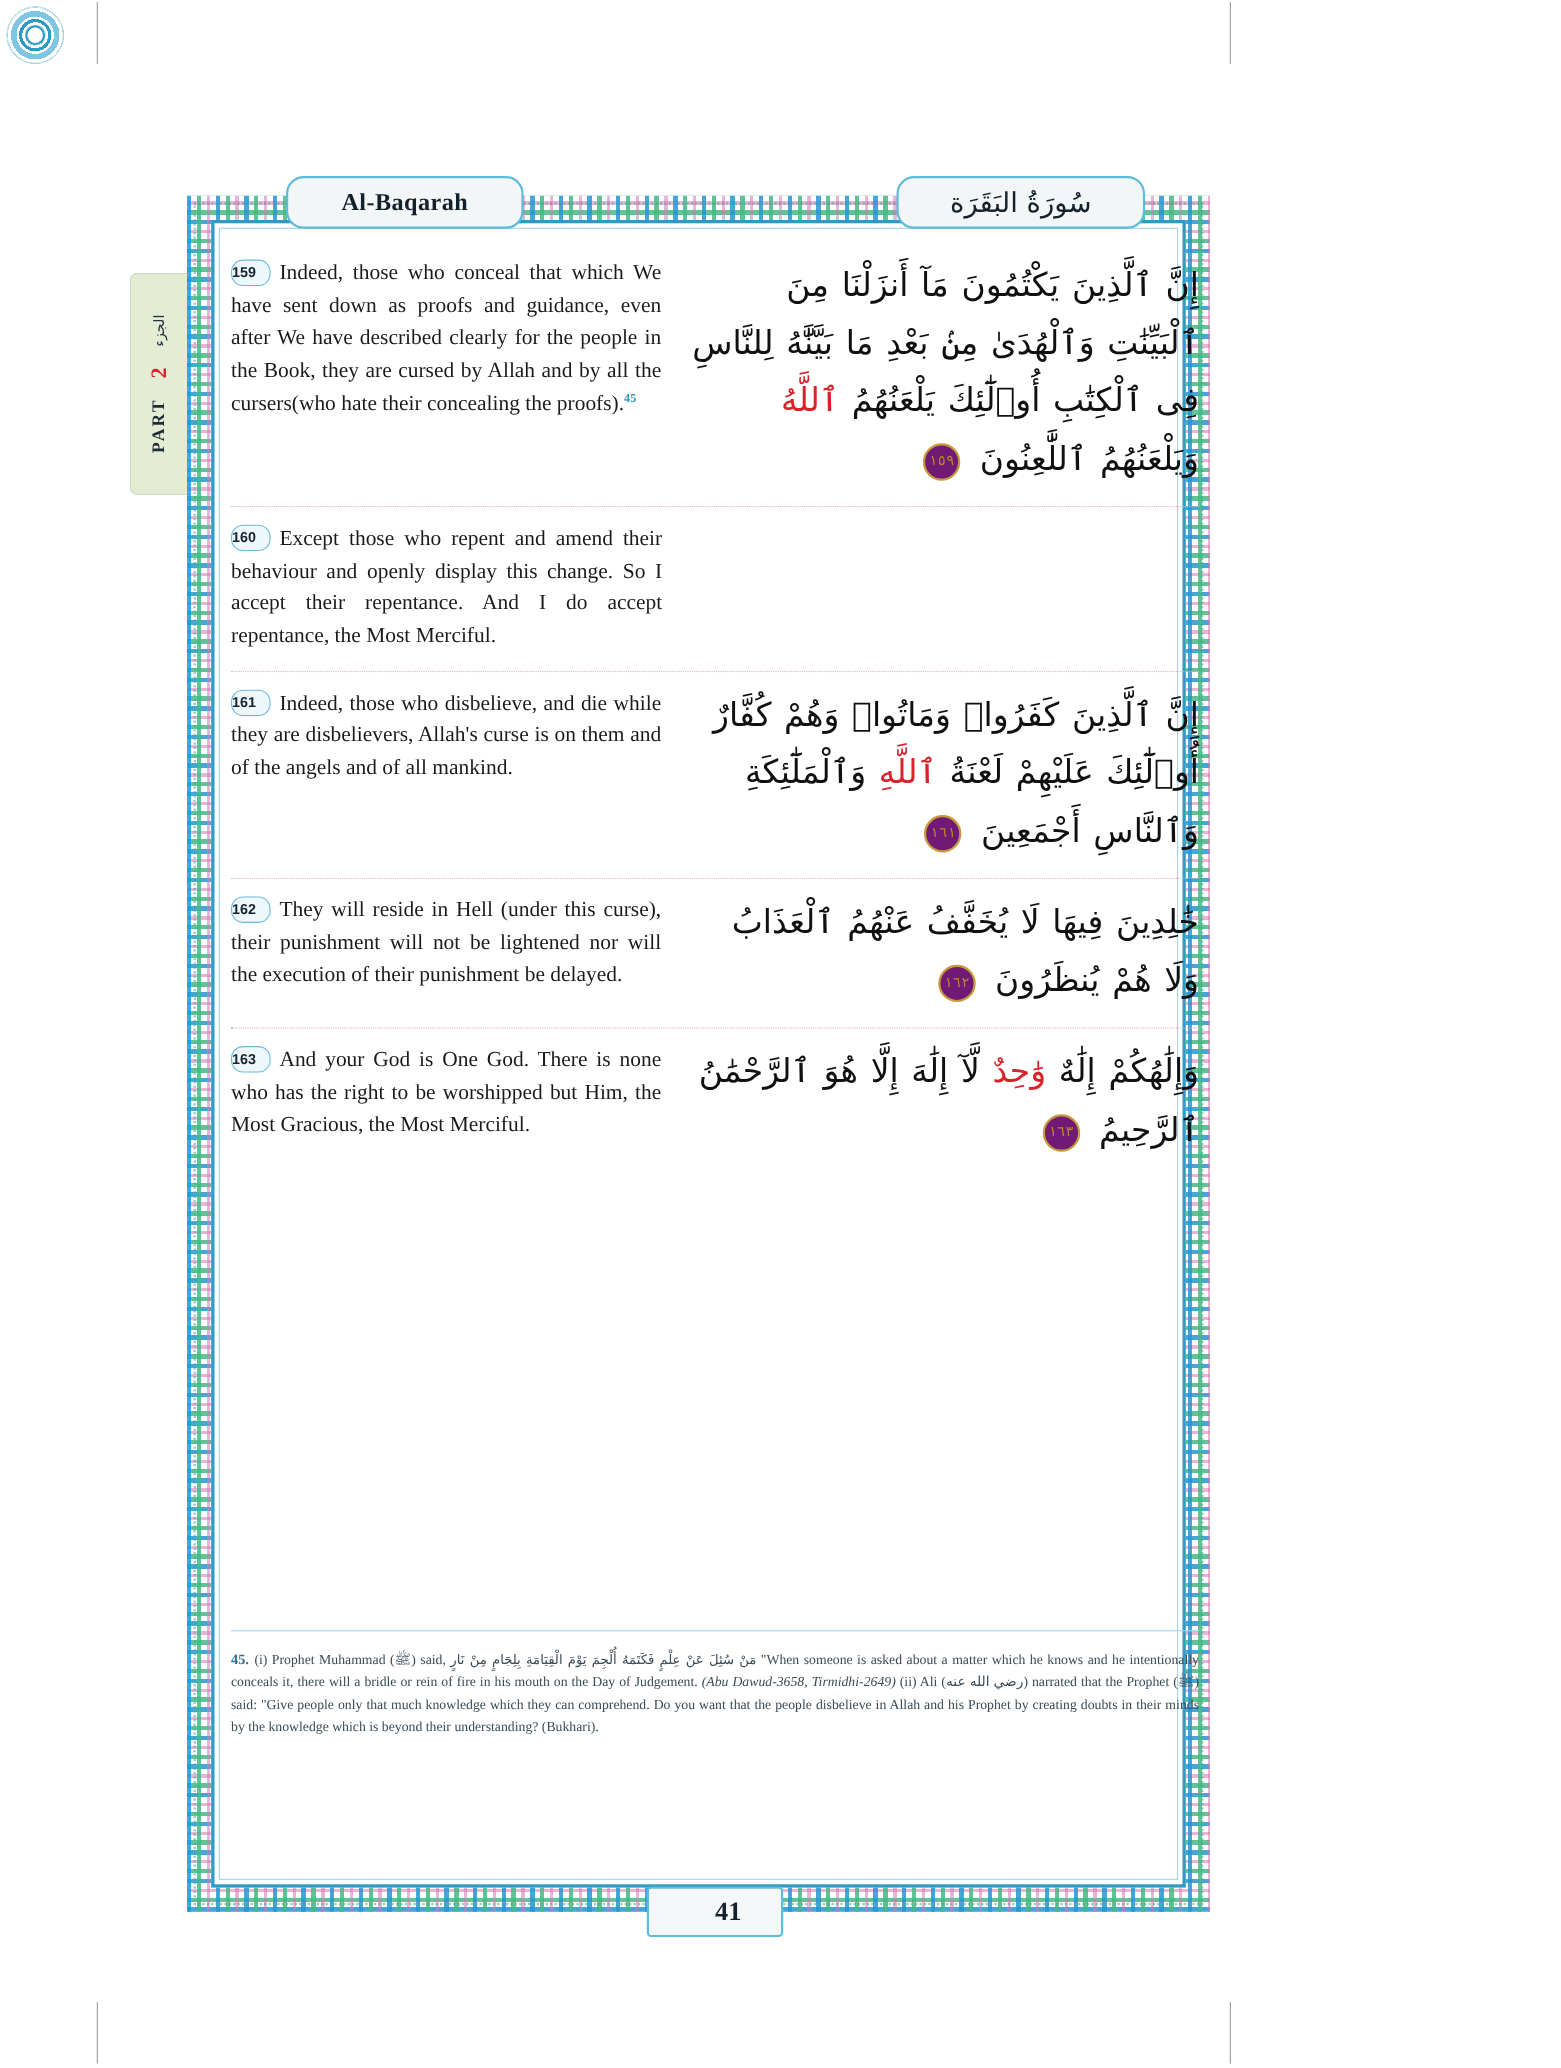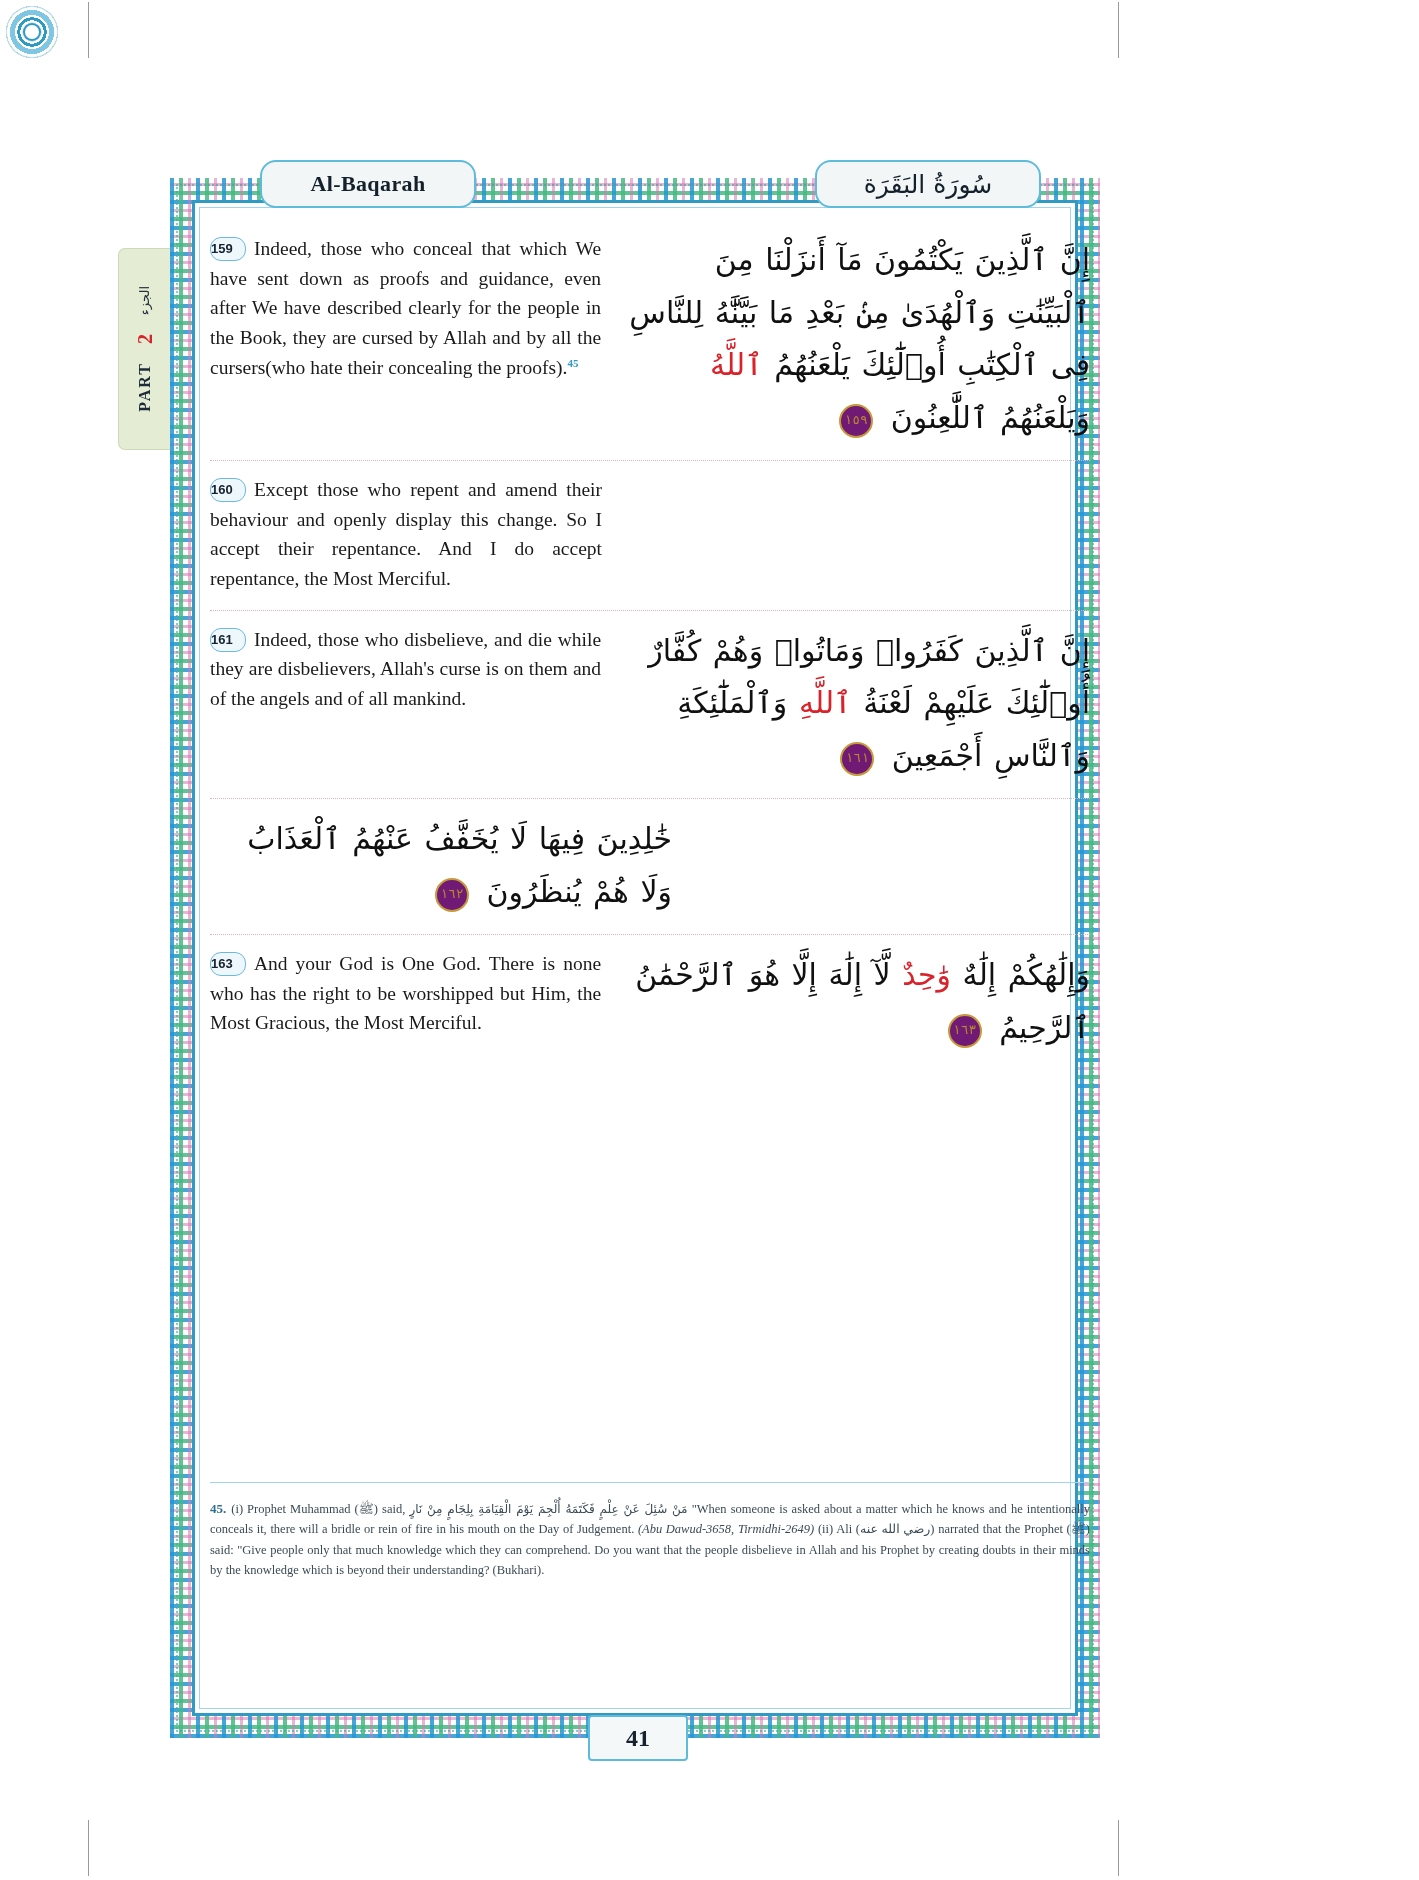--- a/index.html
+++ b/index.html
@@ -104,21 +104,21 @@
   #hdr-surah-ar{left:755px;width:222px;}
   #hdr-surah-ar span{
     font-size:25px;color:#14202b;direction:rtl;
     font-family:"DejaVu Sans", sans-serif;
   }
 
   
   #page-num-plate{
     position:absolute;left:528px;top:1655px;width:96px;height:42px;
     background:#f4f8f8;border:2px solid #5fbbdb;border-radius:4px;
-    display:flex;align-items:center;justify-content:center;z-index:6;
+    display:flex;align-items:center;justify-content:center;z-index:6;padding-left:24px;
   }
   #page-num-plate span{font-size:24px;font-weight:bold;color:#16222e;}
 
   
   #content{
     position:absolute;left:150px;top:160px;width:880px;height:1250px;
   }
   .verse-block{
     display:flex;align-items:flex-start;justify-content:space-between;
     gap:28px;
@@ -254,20 +254,25 @@
         <div class="ar-line">
           <span>إِنَّ ٱلَّذِينَ كَفَرُوا۟ وَمَاتُوا۟ وَهُمْ كُفَّارٌ أُو۟لَٰٓئِكَ عَلَيْهِمْ لَعْنَةُ</span>
           <span class="allah">ٱللَّهِ</span>
           <span>وَٱلْمَلَٰٓئِكَةِ وَٱلنَّاسِ أَجْمَعِينَ</span>
           <span class="rosette">١٦١</span>
         </div>
       </div>
     </div>
 
     <div class="verse-block">
+      <div class="en-col">
+        <div class="en-text">
+          <span class="vnum">162</span><span>They will reside in Hell (under this curse), their punishment will not be lightened nor will the execution of their punishment be delayed.</span>
+        </div>
+      </div>
       <div class="ar-col">
         <div class="ar-line">
           <span>خَٰلِدِينَ فِيهَا لَا يُخَفَّفُ عَنْهُمُ ٱلْعَذَابُ وَلَا هُمْ يُنظَرُونَ</span>
           <span class="allah"></span>
           <span></span>
           <span class="rosette">١٦٢</span>
         </div>
       </div>
     </div>
 

